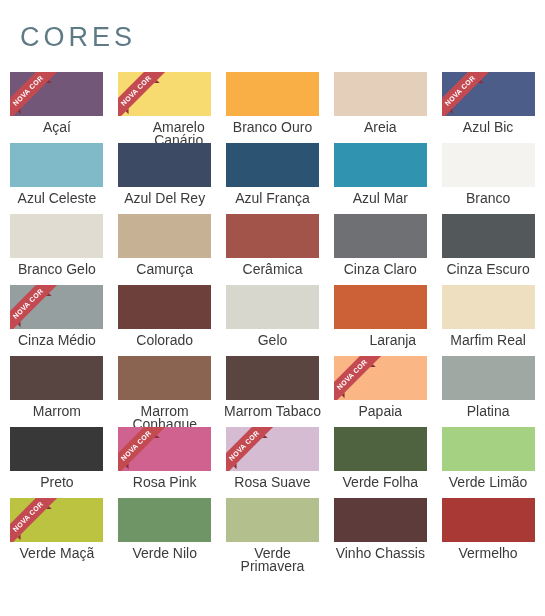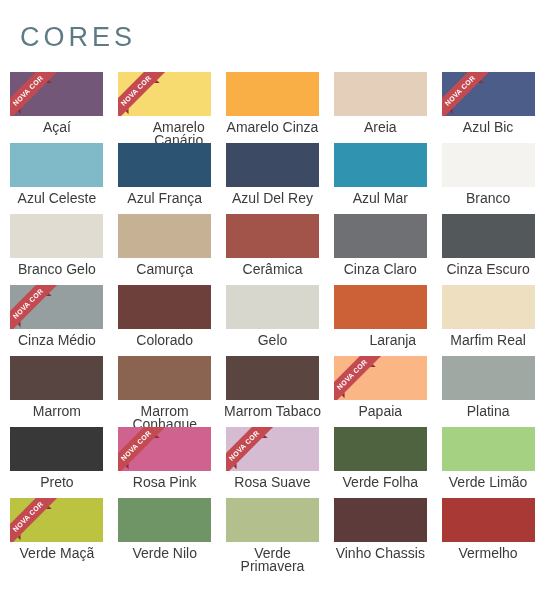--- a/index.html
+++ b/index.html
@@ -139,47 +139,47 @@
           <div class="ribbon-wrap">
             <div class="ribbon-band" style="background: rgb(196, 74, 82);">
               <span class="ribbon-text" style="color: rgb(255, 255, 255);">NOVA COR</span>
             </div>
           </div>
         </div>
         <div class="chip-label" style="color: rgb(59, 59, 59); margin-left: 28px;">Amarelo Canário</div>
       </div>
       <div class="swatch-cell">
         <div class="chip" title="Amarelo Ouro" style="background: rgb(250, 174, 70);"></div>
-        <div class="chip-label" style="color: rgb(59, 59, 59);">Amarelo Cinza</div>
+        <div class="chip-label" style="color: rgb(59, 59, 59);">Branco Ouro</div>
       </div>
       <div class="swatch-cell">
         <div class="chip" title="Areia" style="background: rgb(228, 207, 186);"></div>
         <div class="chip-label" style="color: rgb(59, 59, 59);">Areia</div>
       </div>
       <div class="swatch-cell">
         <div class="chip" title="Azul Bic" style="background: rgb(76, 93, 138);">
           <div class="ribbon-wrap">
             <div class="ribbon-band" style="background: rgb(196, 74, 82);">
               <span class="ribbon-text" style="color: rgb(255, 255, 255);">NOVA COR</span>
             </div>
           </div>
         </div>
         <div class="chip-label" style="color: rgb(59, 59, 59);">Azul Bic</div>
       </div>
       <div class="swatch-cell">
         <div class="chip" title="Azul Celeste" style="background: rgb(128, 186, 200);"></div>
         <div class="chip-label" style="color: rgb(59, 59, 59);">Azul Celeste</div>
       </div>
       <div class="swatch-cell">
+        <div class="chip" title="Azul Del Rey" style="background: rgb(61, 74, 99);"></div>
+        <div class="chip-label" style="color: rgb(59, 59, 59);">Azul Del Rey</div>
+      </div>
+      <div class="swatch-cell">
         <div class="chip" title="Azul França" style="background: rgb(44, 84, 114);"></div>
         <div class="chip-label" style="color: rgb(59, 59, 59);">Azul França</div>
-      </div>
-      <div class="swatch-cell">
-        <div class="chip" title="Azul Del Rey" style="background: rgb(61, 74, 99);"></div>
-        <div class="chip-label" style="color: rgb(59, 59, 59);">Azul Del Rey</div>
       </div>
       <div class="swatch-cell">
         <div class="chip" title="Azul Mar" style="background: rgb(48, 147, 176);"></div>
         <div class="chip-label" style="color: rgb(59, 59, 59);">Azul Mar</div>
       </div>
       <div class="swatch-cell">
         <div class="chip" title="Branco" style="background: rgb(244, 243, 240);"></div>
         <div class="chip-label" style="color: rgb(59, 59, 59);">Branco</div>
       </div>
       <div class="swatch-cell">

